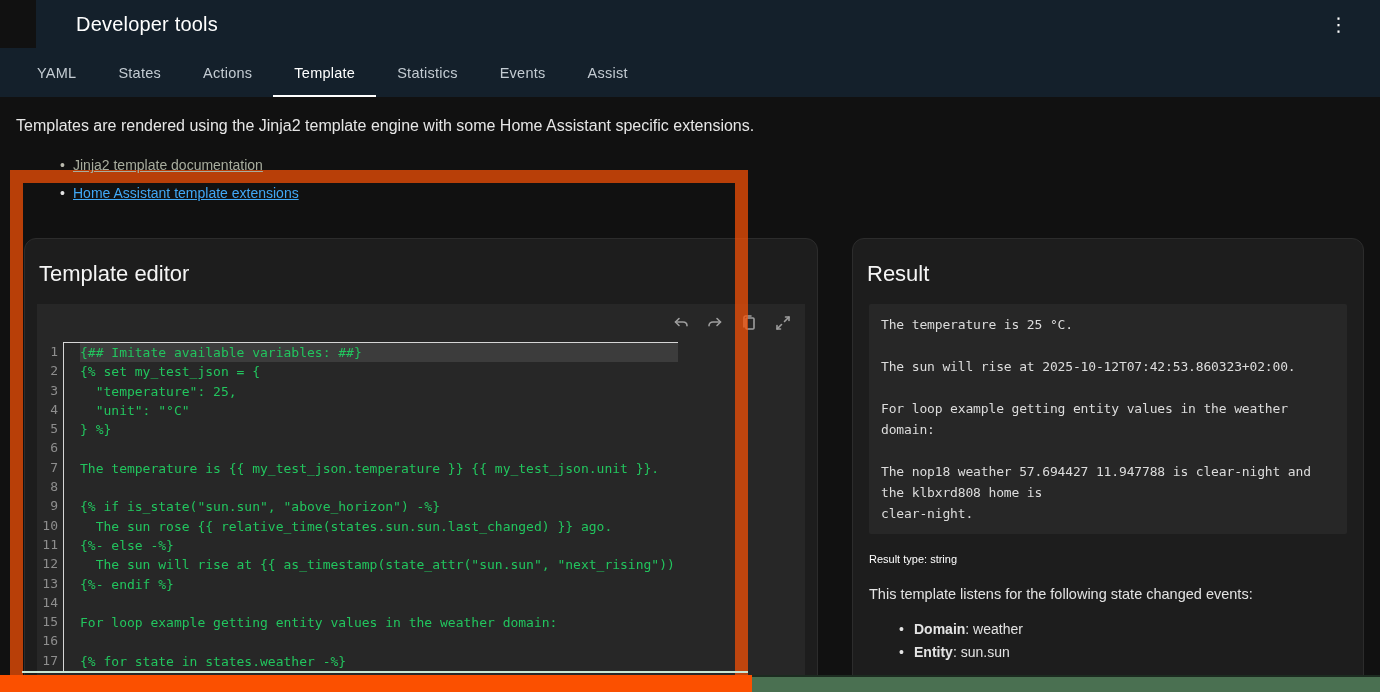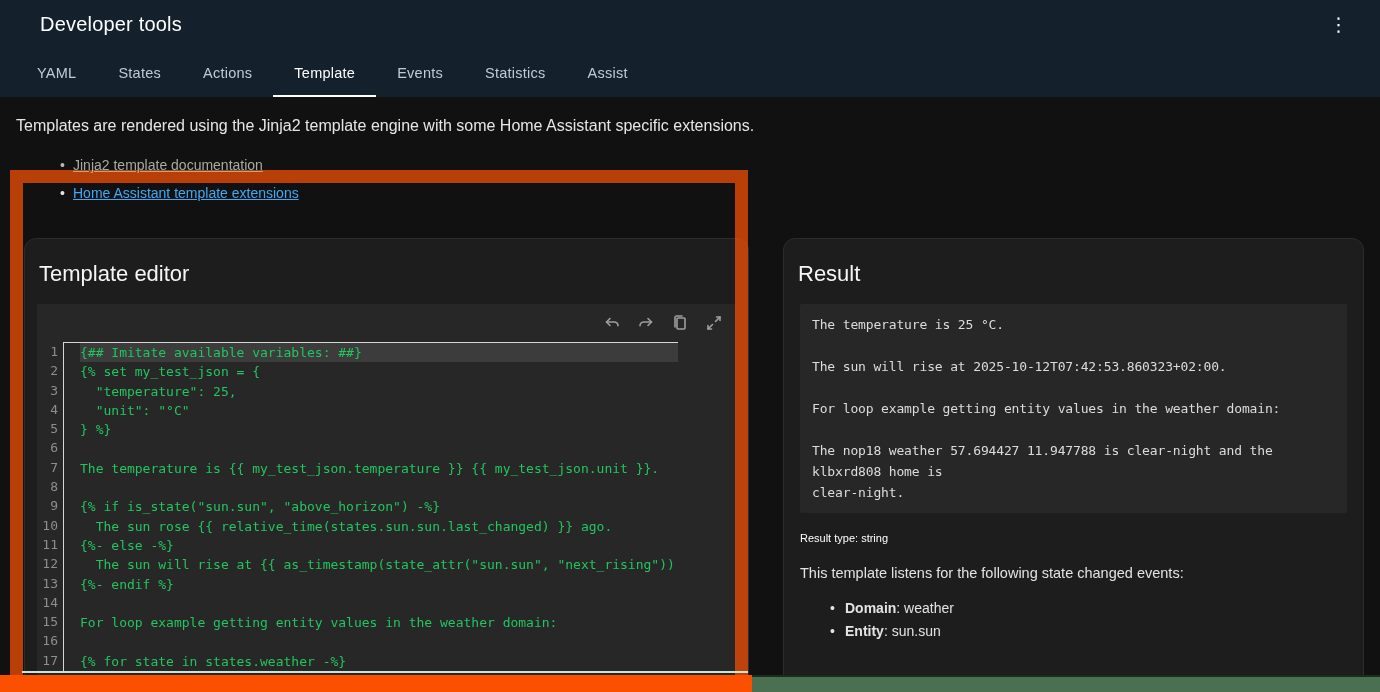--- a/index.html
+++ b/index.html
@@ -1,20 +1,20 @@
 <!DOCTYPE html>
 <html><head>
 <meta charset="utf-8">
 <style>
   * { margin:0; padding:0; box-sizing:border-box; }
   html,body { width:1380px; height:692px; overflow:hidden; background:#111; }
   body { font-family:"Liberation Sans", sans-serif; color:#e3e3e3; position:relative; }
 
   
-  .app-header { background:#14202b; height:48px; display:flex; align-items:center; padding:0 24px 0 40px; }
+  .app-header { background:#14202b; height:48px; display:flex; align-items:center; padding:0 24px 0 40px;margin-left:36px; }
   .app-title { color:#fff; font-size:20px; font-weight:400; letter-spacing:.2px; flex:1; }
   .kebab { color:#fff; font-size:19px; line-height:1; cursor:pointer; padding:4px 8px; }
 
   
   .tab-bar { background:#14202b; height:49px; display:flex; align-items:stretch; padding-left:16px; }
   .tab { padding:0 21px; display:flex; align-items:center; font-size:14.5px; font-weight:500;
          color:#c3cbd2; letter-spacing:.25px; position:relative; cursor:pointer; }
   .tab.active { color:#fff; }
   .tab.active::after { content:""; position:absolute; left:0; right:0; bottom:0; height:2px; background:#fff; }
 
@@ -26,21 +26,21 @@
   .doc-links li::before { content:"•"; position:absolute; left:44px; top:0; }
   .doc-links li { padding-left:57px; }
   .doc-links a { color:#41a8f5; }
   .doc-links li.dimmed::before { color:#b9b9ad; }
   .doc-links li.dimmed a { color:#a8ad9e; }
   .doc-links li.dimmed { position:relative; z-index:45; }
 
   
   .cards { position:absolute; top:238px; left:24px; right:16px; bottom:0; display:flex; gap:16px; }
   .card { background:#1d1d1d; border:1px solid #2c2c2c; border-radius:12px 12px 0 0; overflow:hidden; }
-  .card.left { width:725px; }
+  .card.left { width:794px; }
   .card.right { flex:1;margin-left:18px; }
   .card-title { font-size:22px; font-weight:400; color:#f5f5f5; padding:22px 14px 0 14px; }
 
   
   .editor-box { margin:17px 12px 0 12px; background:#272727; height:400px; }
   .editor-toolbar { height:38px; display:flex; align-items:center; justify-content:flex-end; gap:14px; padding-right:12px; }
   .tool-btn { width:20px; height:20px; display:flex; align-items:center; justify-content:center; cursor:pointer; }
   .tool-btn svg { stroke:#9e9e9e; fill:none; stroke-width:1.6; stroke-linecap:round; stroke-linejoin:round; }
   .code-area { display:flex; font-family:"DejaVu Sans Mono", monospace; font-size:13px; line-height:19.3px; }
   .gutter { width:26px; text-align:right; padding-right:5px; color:#8e8e8e; flex:none; }
@@ -75,22 +75,22 @@
 <header class="app-header">
   <div class="app-title">Developer tools</div>
   <div class="kebab">⋮</div>
 </header>
 
 <nav class="tab-bar">
     <div class="tab">YAML</div>
     <div class="tab">States</div>
     <div class="tab">Actions</div>
     <div class="tab active">Template</div>
+    <div class="tab">Statistics</div>
     <div class="tab">Events</div>
-    <div class="tab">Statistics</div>
     <div class="tab">Assist</div>
   </nav>
 
 <section class="intro">
   <div class="intro-text">Templates are rendered using the Jinja2 template engine with some Home Assistant specific extensions.</div>
   <ul class="doc-links">
       <li class="dimmed"><a href="#">Jinja2 template documentation</a></li>
       <li class=""><a href="#">Home Assistant template extensions</a></li>
     </ul>
 </section>

